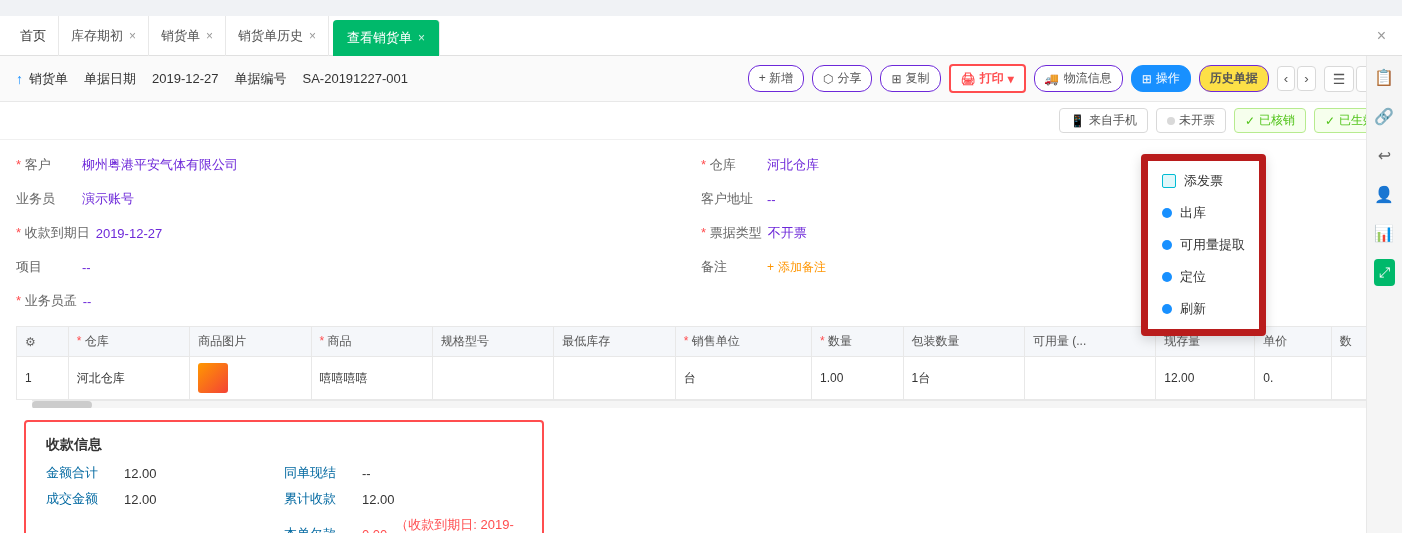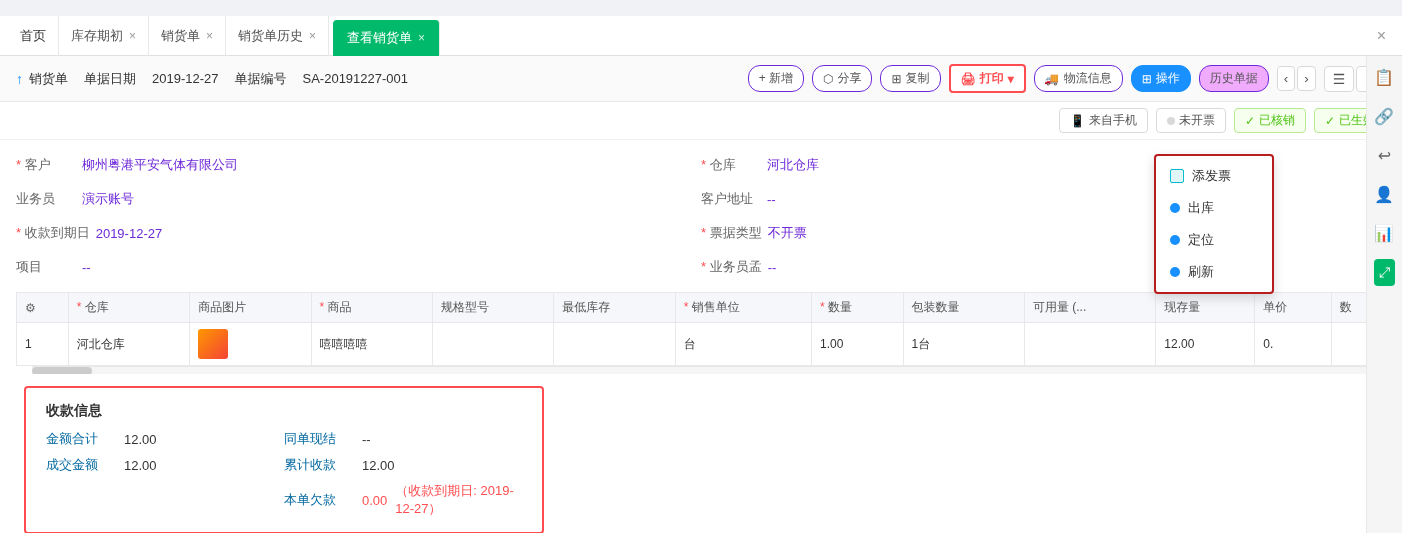--- a/index.html
+++ b/index.html
@@ -37,21 +37,21 @@
     .doc-meta span { color: #333; }
     .doc-actions { margin-left: auto; display: flex; align-items: center; gap: 8px; }
     .btn-action {
       display: flex; align-items: center; gap: 4px; padding: 4px 10px;
       border: 1px solid #6d28d9; border-radius: 12px; cursor: pointer;
       background: #fff; font-size: 12px; color: #555; white-space: nowrap;
     }
     .btn-print { border: 2px solid #ff4d4f !important; color: #ff4d4f !important; font-weight: bold; }
     .btn-logistics { background: #fff; }
     .btn-operation { background: #1890ff; color: #fff !important; border-color: #1890ff !important; }
-    .btn-history { background: #f0abfc; }
+    .btn-history { background: #fde047; font-weight: bold; }
     .nav-arrows { display: flex; gap: 2px; }
     .nav-arrow { padding: 4px 6px; border: 1px solid #d9d9d9; border-radius: 4px; cursor: pointer; color: #555; background: #fff; }
     .view-btns { display: flex; gap: 2px; }
     .view-btn { padding: 4px 8px; border: 1px solid #d9d9d9; border-radius: 4px; cursor: pointer; color: #555; background: #fff; font-size: 14px; }
 
     
     .status-bar {
       display: flex; align-items: center; gap: 8px; padding: 6px 16px;
       border-bottom: 1px solid #f0f0f0; background: #fff;
     }
@@ -91,22 +91,22 @@
     }
     .payment-title { font-weight: bold; font-size: 14px; margin-bottom: 10px; color: #333; }
     .payment-grid { display: grid; grid-template-columns: 1fr 1fr; gap: 8px 0; }
     .payment-row { display: flex; align-items: center; gap: 8px; }
     .payment-label { color: #0369a1; min-width: 70px; }
     .payment-value { color: #333; }
     .payment-value.red { color: #ff4d4f; }
 
     
     .dropdown-overlay {
-      position: absolute; top: 98px; right: 128px; background: #fff;
-      border: 2px solid #b91c1c; border-radius: 4px; box-shadow: 0 4px 12px rgba(0,0,0,0.15);
+      position: absolute; top: 98px; right: 136px; background: #fff;
+      border: 7px solid #b91c1c; border-radius: 4px; box-shadow: 0 4px 12px rgba(0,0,0,0.15);
       z-index: 100; min-width: 120px; padding: 4px 0;
     }
     .dropdown-item {
       display: flex; align-items: center; gap: 8px; padding: 7px 14px;
       cursor: pointer; color: #333; font-size: 13px;
     }
     .dropdown-dot { width: 10px; height: 10px; border-radius: 50%; display: inline-block; }
     .dot-blue { background: #1890ff; }
     .highlight-border { border: 2px solid #ff4d4f; border-radius: 4px; }
 
@@ -244,20 +244,27 @@
       <span class="form-label required">收款到期日</span>
       <span class="form-value">2019-12-27</span>
     </div>
     <div class="form-row">
       <span class="form-label required">票据类型</span>
       <span class="form-value">不开票</span>
     </div>
     <div class="form-row">
       <span class="form-label">项目</span>
       <span class="form-value">--</span>
+    </div>
+    <div class="form-row">
+      <span class="form-label">备注</span>
+      <span class="form-add-btn">
+        <span>+</span>
+        <span>添加备注</span>
+      </span>
     </div>
     <div class="form-row">
       <span class="form-label required">业务员孟</span>
       <span class="form-value">--</span>
     </div>
   </div>
 
   <div class="table-wrapper">
     <table>
       <thead>
@@ -334,20 +341,24 @@
     <div class="dropdown-item">
       <span style="display:inline-block;width:14px;height:14px;background:#e0f7fa;border:1px solid #00bcd4;border-radius:2px;"></span>
       <span>添发票</span>
     </div>
     <div class="dropdown-item">
       <span class="dropdown-dot dot-blue"></span>
       <span>出库</span>
     </div>
     <div class="dropdown-item">
       <span class="dropdown-dot dot-blue"></span>
+      <span>可用量提取</span>
+    </div>
+    <div class="dropdown-item">
+      <span class="dropdown-dot dot-blue"></span>
       <span>定位</span>
     </div>
     <div class="dropdown-item">
       <span class="dropdown-dot dot-blue"></span>
       <span>刷新</span>
     </div>
   </div>
 
   <div class="right-sidebar">
     <span class="sidebar-icon">📋</span>

